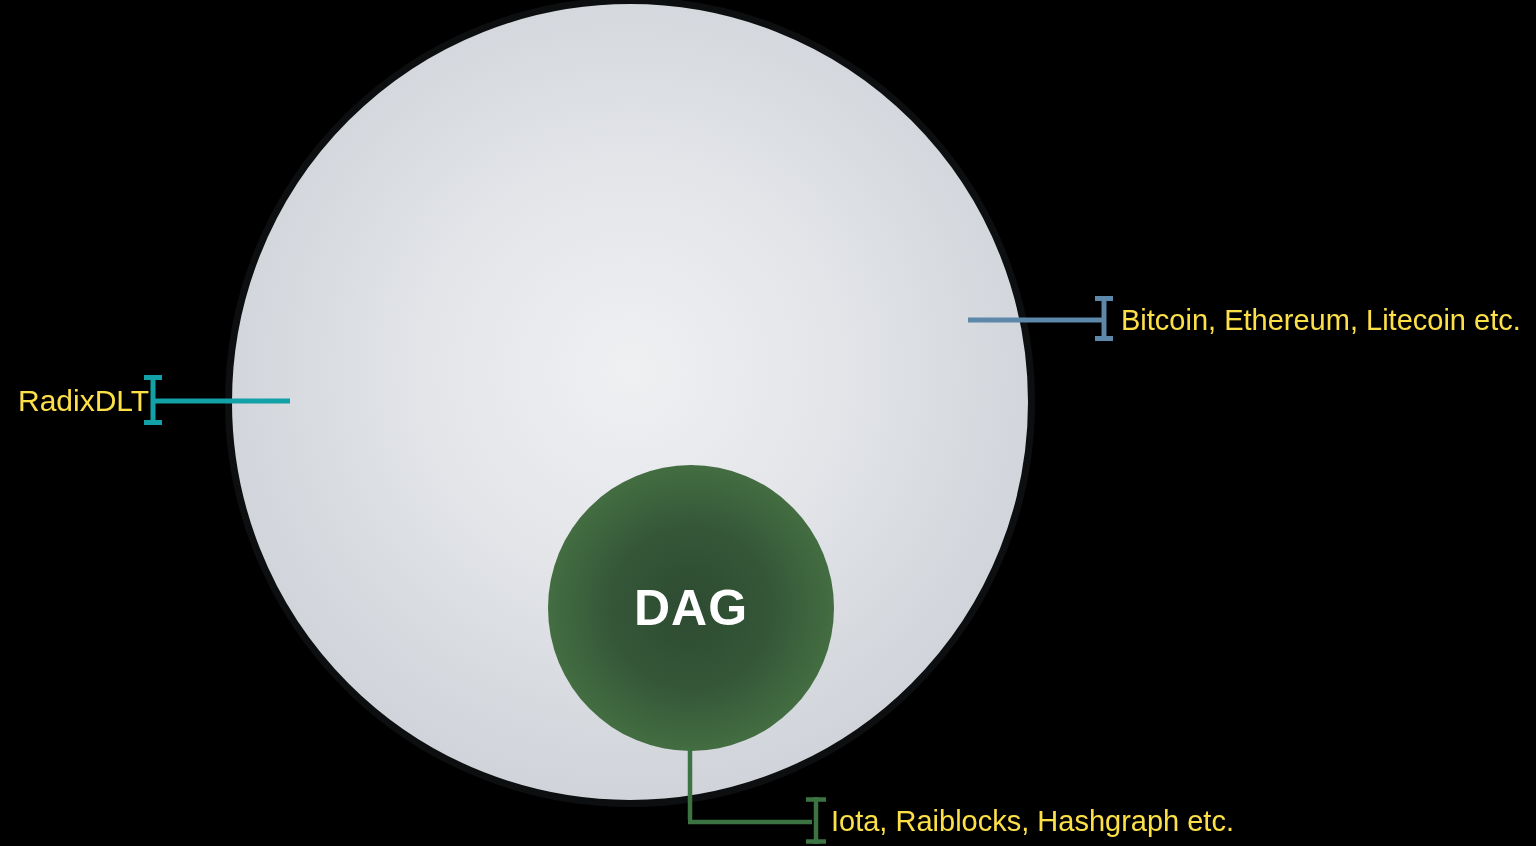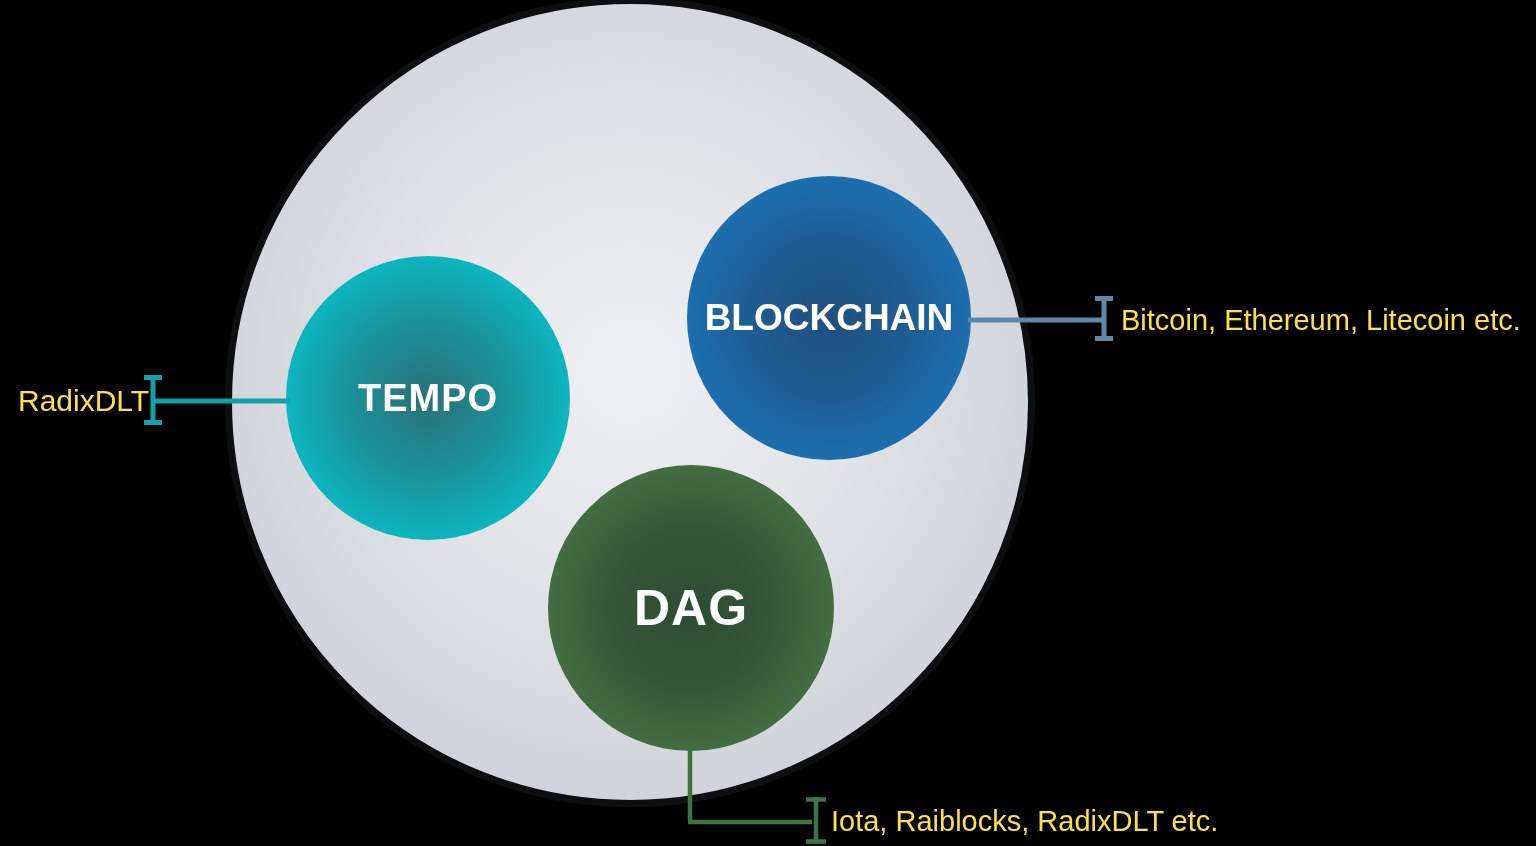--- a/index.html
+++ b/index.html
@@ -40,34 +40,28 @@
   .callout-blockchain{left:1121px;top:303px;}
   .callout-dag{left:831px;top:804px;}
 </style>
 </head>
 <body>
 
 <div class="stage">
 
   <div class="outer-circle"></div>
 
-  <div class="node node-tempo">
-    <span>TEMPO</span>
-  </div>
-  <div class="node node-blockchain">
-    <span>BLOCKCHAIN</span>
-  </div>
   <div class="node node-dag">
     <span>DAG</span>
   </div>
 
   <svg class="connectors" viewBox="0 0 1536 846" fill="none">
     <path stroke-width="5" d="M 290 401 H 155 M 153 375 V 425 M 144 377.5 H 162 M 144 422.5 H 162" stroke="#11a1a6"></path>
     <path stroke-width="5" d="M 968 320 H 1102 M 1104 296 V 341 M 1095 298.5 H 1113 M 1095 338.5 H 1113" stroke="#5d88aa"></path>
     <path stroke-width="4.5" d="M 690 748 V 819.75 M 688 822 H 812 M 816 797 V 844 M 806 799.5 H 826 M 806 841.5 H 826" stroke="#3c7342"></path>
   </svg>
 
 
   <div class="callout callout-radix">RadixDLT</div>
   <div class="callout callout-blockchain">Bitcoin, Ethereum, Litecoin etc.</div>
-  <div class="callout callout-dag">Iota, Raiblocks, RadixDLT etc.</div>
+  <div class="callout callout-dag">Iota, Raiblocks, Hashgraph etc.</div>
 
 </div>
 
 </body></html>

